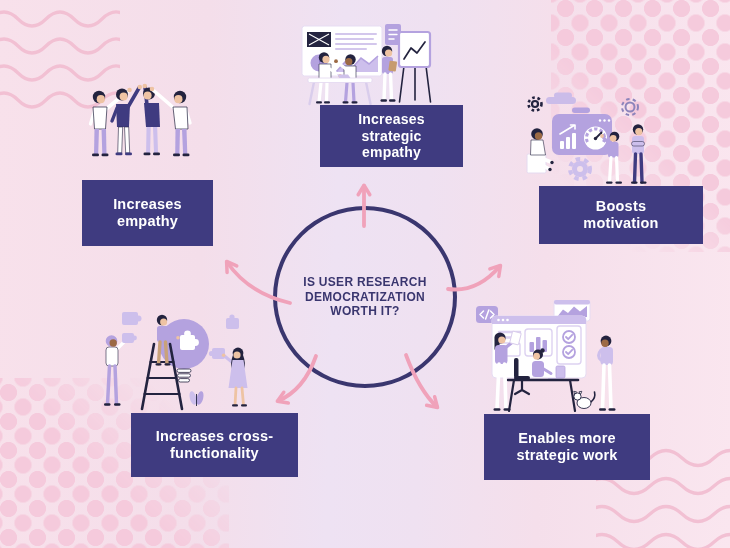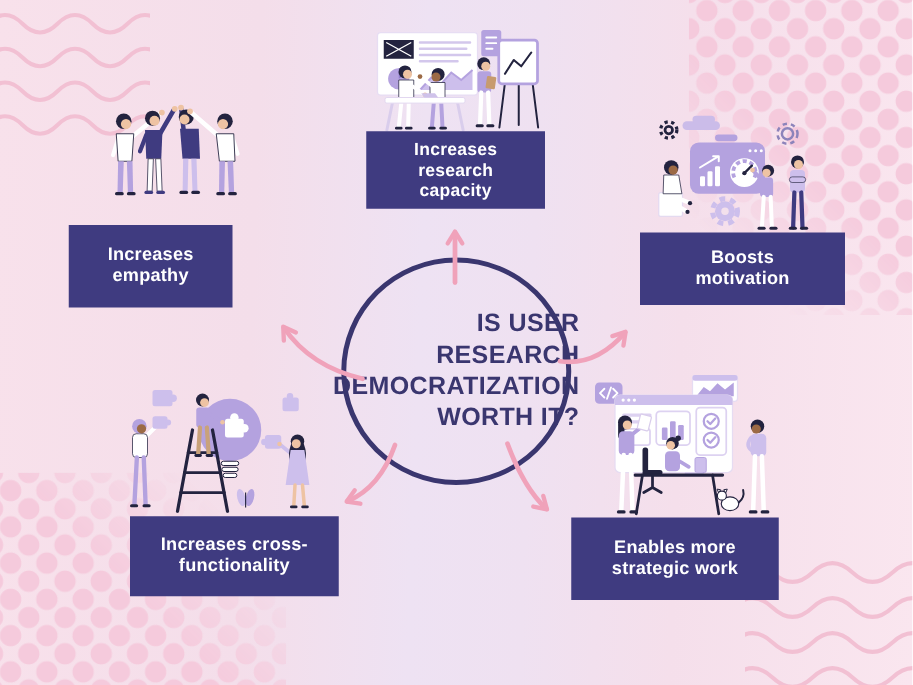--- a/index.html
+++ b/index.html
@@ -27,26 +27,26 @@
   .waves{position:absolute;}
   .waves path{fill:none;stroke:var(--wave-pink);stroke-width:3.2;stroke-linecap:round;}
   .waves-tl{left:0;top:4px;width:120px;height:108px;}
   .waves-br{left:596px;top:446px;width:140px;height:102px;}
   .arrows{position:absolute;left:0;top:0;width:730px;height:548px;pointer-events:none;}
   .arrows .shaft{fill:none;stroke:var(--arrow-pink);stroke-width:3.8;stroke-linecap:round;}
   .ah-path{fill:none;stroke:var(--arrow-pink);stroke-width:2.4;stroke-linecap:round;stroke-linejoin:round;}
   .q-circle{position:absolute;left:273px;top:206px;width:184px;height:182px;box-sizing:border-box;
     border:4px solid var(--navy-deep);border-radius:50%;
     display:flex;align-items:center;justify-content:center;}
-  .q-text{text-align:right;font-weight:bold;font-size:20px;line-height:1.24;
+  .q-text{text-align:center;font-weight:bold;font-size:12px;line-height:1.24;
     color:var(--navy-deep);letter-spacing:.3px;}
   .q-text span{display:block;}
   .label-box{position:absolute;background:var(--navy);color:var(--label-text);
     display:flex;flex-direction:column;align-items:center;justify-content:center;
-    text-align:center;font-weight:bold;font-size:14.5px;line-height:1.2;letter-spacing:.2px;}
+    text-align:center;font-weight:bold;font-size:14.5px;line-height:1.2;letter-spacing:.2px;margin-left:27px;}
   .box-empathy{left:55px;top:180px;width:131px;height:66px;}
   .box-research{left:293px;top:105px;width:143px;height:62px;font-size:14px;}
   .box-motivation{left:512px;top:186px;width:164px;height:58px;}
   .box-crossfunc{left:104px;top:413px;width:167px;height:64px;}
   .box-strategic{left:457px;top:414px;width:166px;height:66px;}
   .illus{position:absolute;}
   .il-empathy{left:85px;top:82px;width:118px;height:100px;}
   .il-research{left:294px;top:22px;width:142px;height:84px;}
   .il-motivation{left:524px;top:92px;width:134px;height:100px;}
   .il-crossfunc{left:96px;top:310px;width:160px;height:104px;}
@@ -406,22 +406,22 @@
     <path class="shaft" d="M448 289 Q 477 293 500 266" marker-end="url(#ah)"></path>
     <path class="shaft" d="M316 356 Q 304 390 278 401" marker-end="url(#ah)"></path>
     <path class="shaft" d="M406 355 Q 419 390 437 407" marker-end="url(#ah)"></path>
   </svg>
 
   <div class="label-box box-empathy">
     <span>Increases empathy</span>
   </div>
   <div class="label-box box-research">
     <span>Increases</span>
-    <span>research</span>
-    <span>capacity</span>
+    <span>strategic</span>
+    <span>empathy</span>
   </div>
   <div class="label-box box-motivation">
     <span>Boosts</span>
     <span>motivation</span>
   </div>
   <div class="label-box box-crossfunc">
     <span>Increases cross-</span>
     <span>functionality</span>
   </div>
   <div class="label-box box-strategic">

